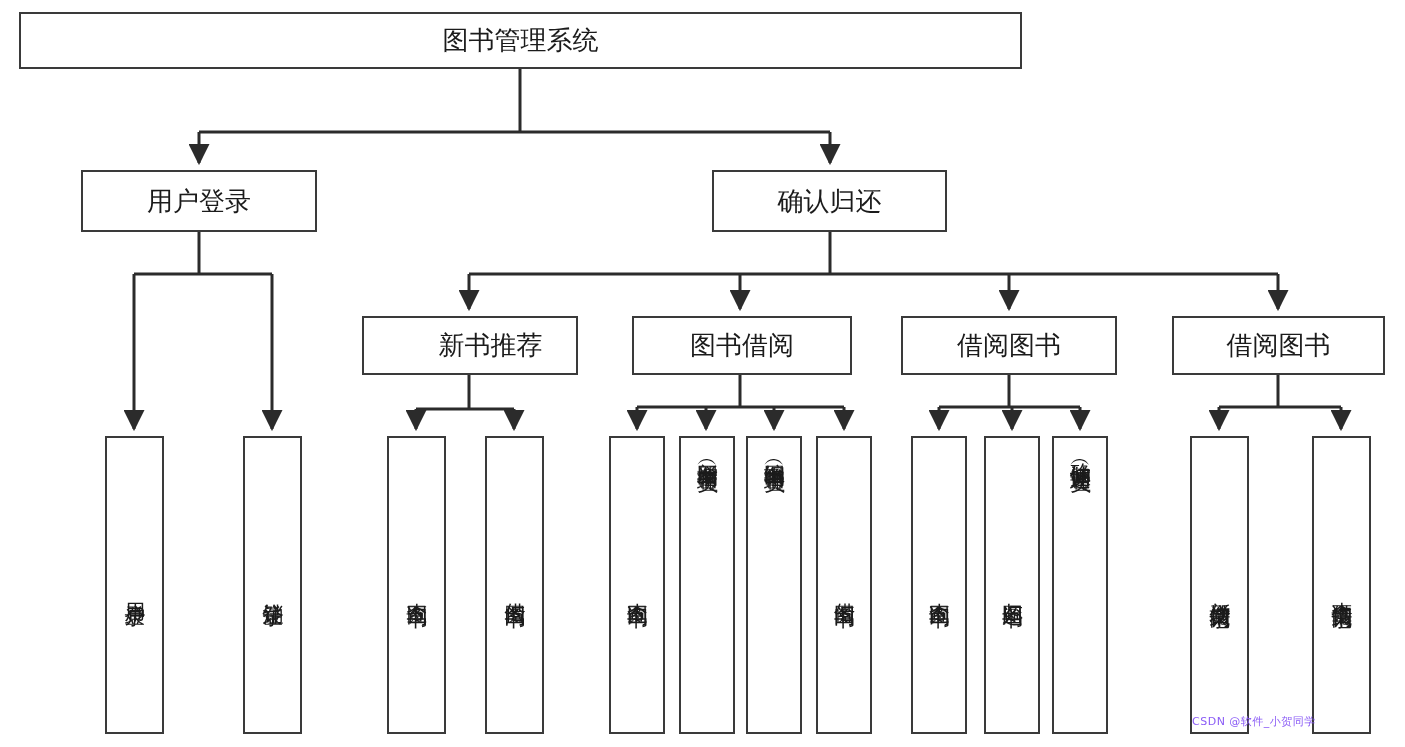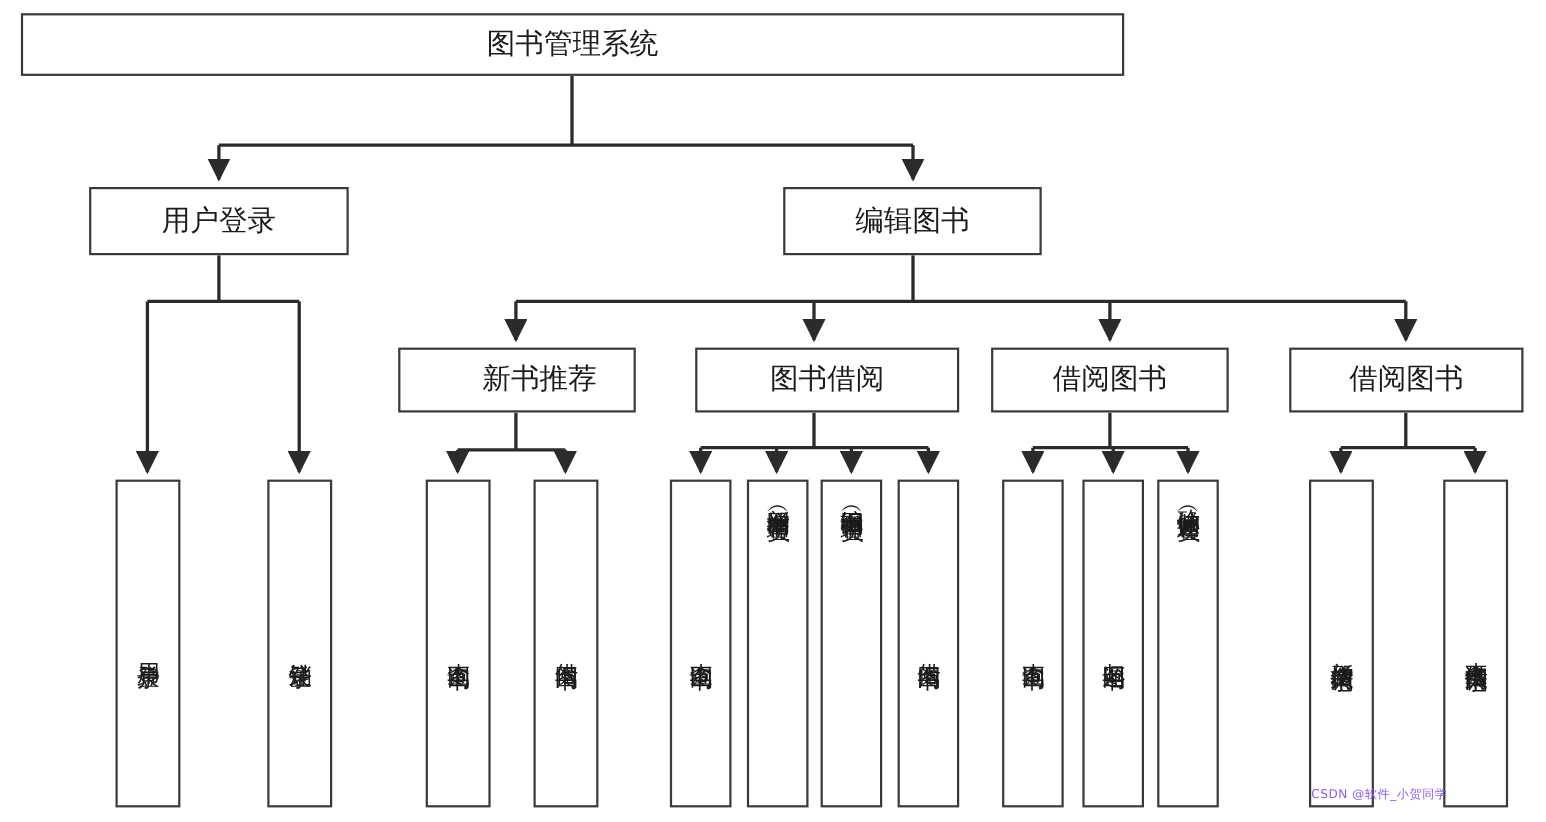--- a/index.html
+++ b/index.html
@@ -127,28 +127,28 @@
 
   <div class="node horiz" id="node-root" style="left: 19px; top: 12px; width: 1003px; height: 57px;">
     <span class="label">图书管理系统</span>
   </div>
 
   <div id="l2-nodes">
       <div class="node horiz" style="left: 81px; top: 170px; width: 236px; height: 62px;">
         <span class="label">用户登录</span>
       </div>
       <div class="node horiz" style="left: 712px; top: 170px; width: 235px; height: 62px;">
-        <span class="label">编辑图书</span>
+        <span class="label">确认归还</span>
       </div>
     </div>
   <div id="l3-nodes">
       <div class="node horiz" style="left: 362px; top: 316px; width: 216px; height: 59px; padding-left: 41px;">
         <span class="label">新书推荐</span>
       </div>
-      <div class="node horiz" style="left: 632px; top: 316px; width: 240px; height: 59px; align-items: center;">
+      <div class="node horiz" style="left: 632px; top: 316px; width: 220px; height: 59px; align-items: center;">
         <span class="label">图书借阅</span>
       </div>
       <div class="node horiz" style="left: 901px; top: 316px; width: 216px; height: 59px;">
         <span class="label">借阅图书</span>
       </div>
       <div class="node horiz" style="left: 1172px; top: 316px; width: 213px; height: 59px;">
         <span class="label">借阅图书</span>
       </div>
     </div>
   <div id="leaf-nodes">

